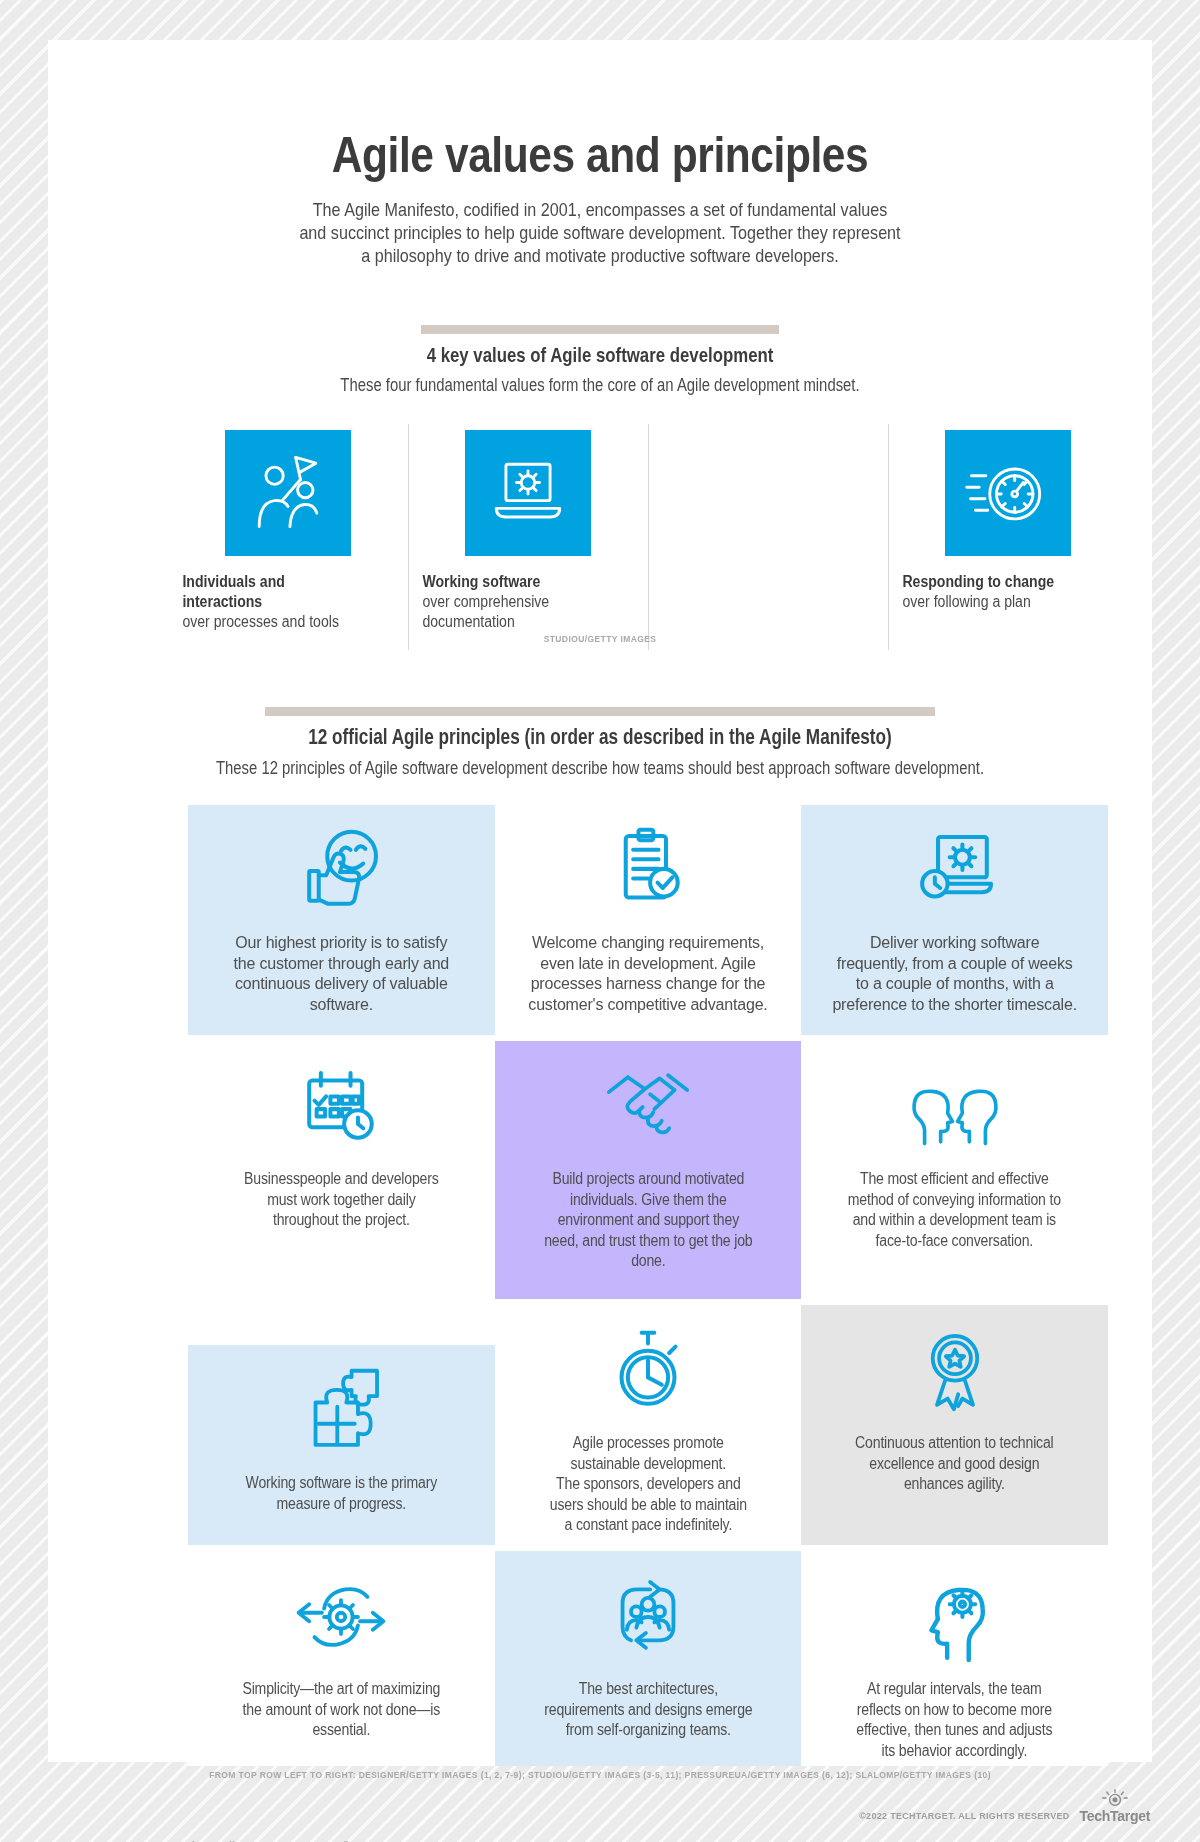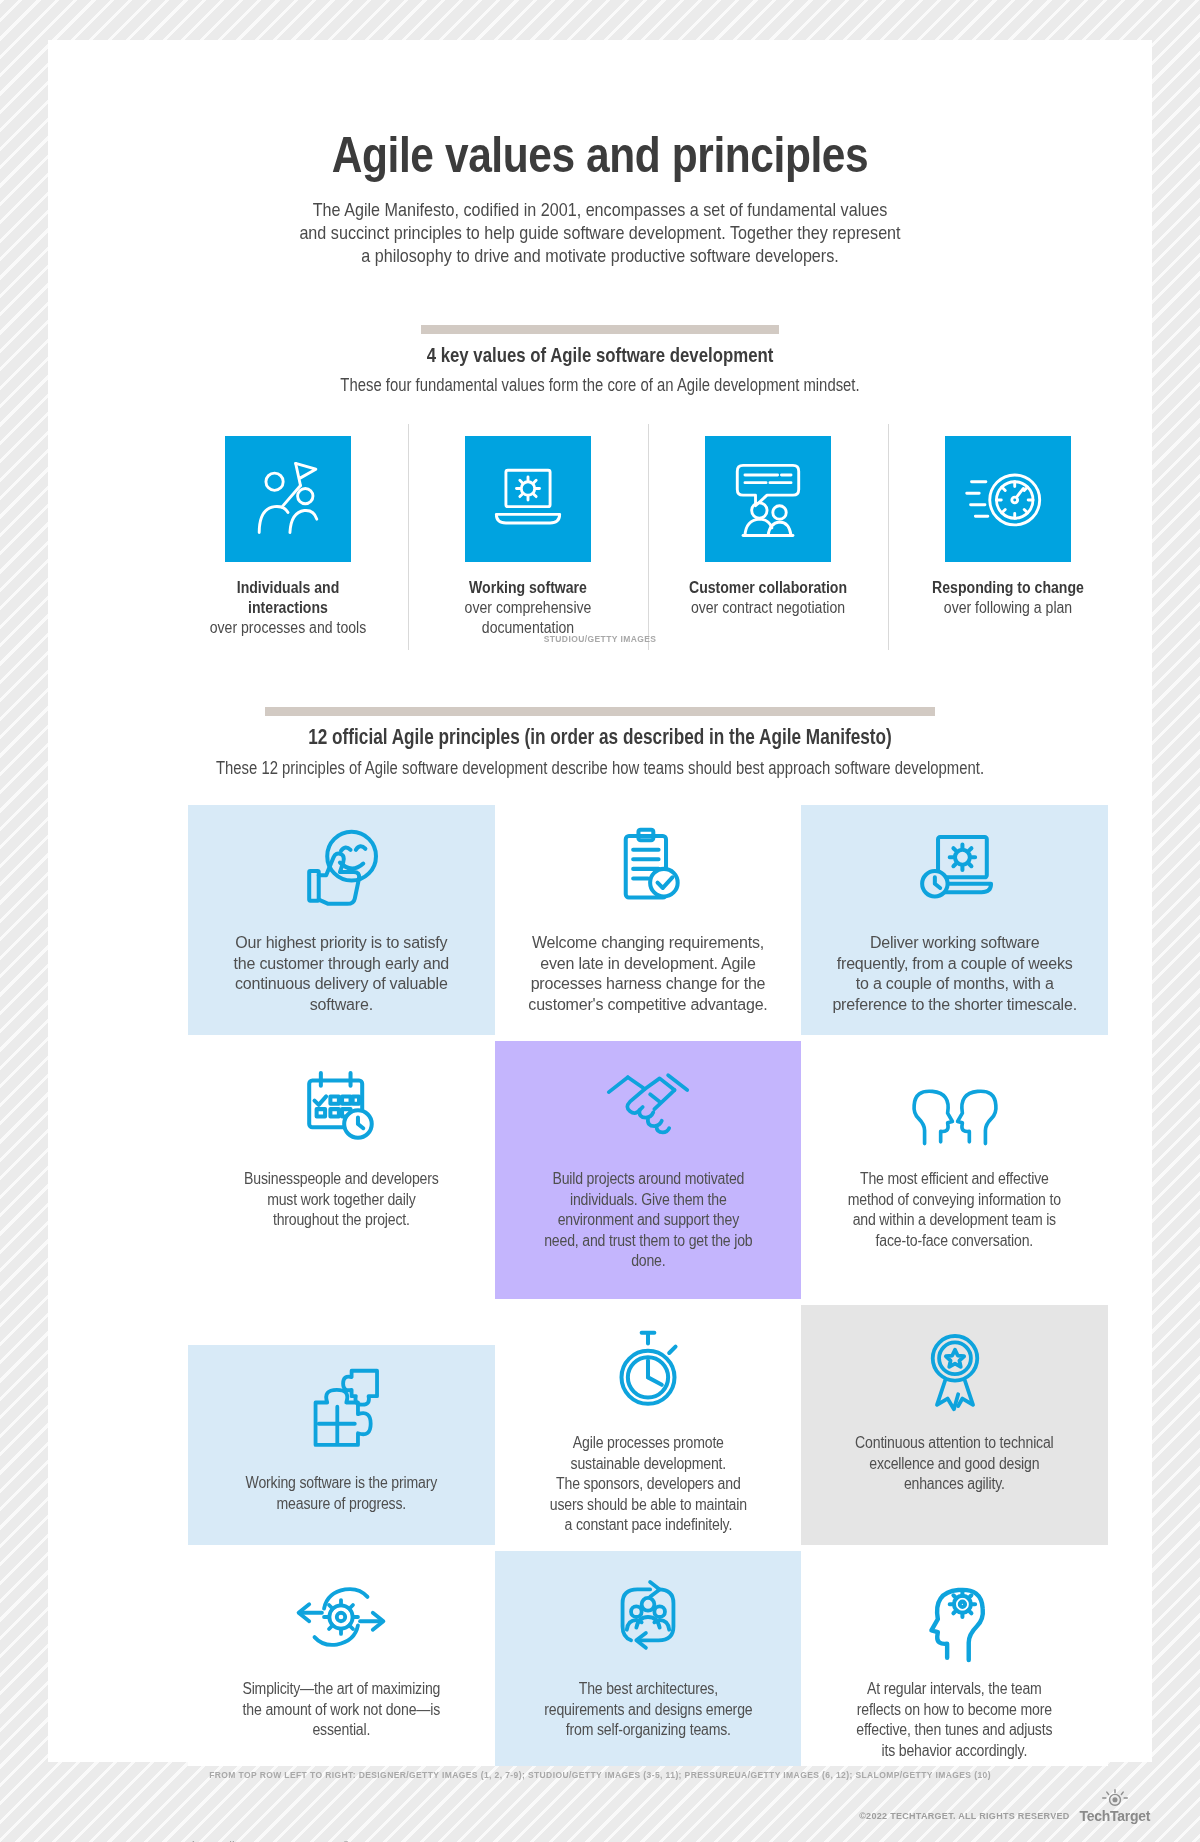--- a/index.html
+++ b/index.html
@@ -29,21 +29,21 @@
     position:absolute;left:0;top:158px;width:100%;margin:0;text-align:center;
     font-size:19px;line-height:23px;color:#4a4a4a;
   }
   .sect{position:absolute;left:0;width:100%;text-align:center;}
   .sbar{height:9px;margin:0 auto;background:#d2cac3;}
   .stitle{margin:9px 0 0 0;font-size:21px;font-weight:bold;color:#3c3c3c;}
   .ssub{margin:8px 0 0 0;font-size:17.5px;color:#4a4a4a;}
 
   
   .vrow{position:absolute;left:0;top:384px;width:100%;height:230px;}
-  .vcol{position:absolute;top:12px;width:240px;text-align:center;}
+  .vcol{position:absolute;top:6px;width:240px;}
   .vsq{width:126px;height:126px;margin:0 auto;background:#00a3e0;display:flex;align-items:center;justify-content:center;}
   .vsq svg{width:96px;height:96px;display:block;}
   .vlab{margin-top:16px;font-size:16px;line-height:20px;color:#4a4a4a;}
   .vlab b{display:block;color:#3a3a3a;}
   .vdiv{position:absolute;top:0;width:1px;height:226px;background:#d9d9d9;}
   .credit{position:absolute;left:0;width:100%;text-align:center;
     font-size:8.5px;font-weight:bold;letter-spacing:.4px;color:#a8a8a8;}
 
   
   .pgrid{
@@ -120,39 +120,20 @@
           </g>
             </svg>
         </div>
         <div class="vlab cx88">
           <b class="ml">Working software</b>
           <span class="ml">over comprehensive
 documentation</span>
         </div>
       </div>
 
-      <div class="vcol" style="left:600px">
-        <div class="vsq" style="background: rgb(0, 163, 224);">
-          <svg viewBox="0 0 100 100">
-              <g fill="none" stroke="#ffffff" stroke-width="3" stroke-linecap="round" stroke-linejoin="round">
-            <path d="M24 15 H76 Q82 15 82 21 V40 Q82 46 76 46 H49 L37 57 V46 H24 Q18 46 18 40 V21 Q18 15 24 15 Z"></path>
-            <path d="M26 25 h34 M64 25 h10 M26 33 h22 M52 33 h22"></path>
-            <circle cx="41" cy="62" r="8"></circle>
-                <circle cx="62" cy="64" r="7"></circle>
-            <path d="M26 88 q1 -16 15 -17 q10 0 13 9"></path>
-            <path d="M50 88 q2 -13 12 -14 q10 0 12 14"></path>
-            <path d="M24 88 h52"></path>
-          </g>
-            </svg>
-        </div>
-        <div class="vlab cx88">
-          <b class="ml">Customer collaboration</b>
-          <span class="ml">over contract negotiation</span>
-        </div>
-      </div>
 
       <div class="vcol" style="left:840px">
         <div class="vsq" style="background: rgb(0, 163, 224);">
           <svg viewBox="0 0 100 100">
               <g fill="none" stroke="#ffffff" stroke-width="3" stroke-linecap="round" stroke-linejoin="round">
             <circle cx="57" cy="51" r="26"></circle>
                 <circle cx="57" cy="51" r="19"></circle>
             <path d="M57 32 v5 M57 65 v5 M38 51 h5 M71 51 h5"></path>
             <path d="M70.4 37.6 l-3.5 3.5 M43.6 37.6 l3.5 3.5 M43.6 64.4 l3.5 -3.5 M70.4 64.4 l-3.5 -3.5"></path>
             <circle cx="57" cy="51" r="3"></circle>

